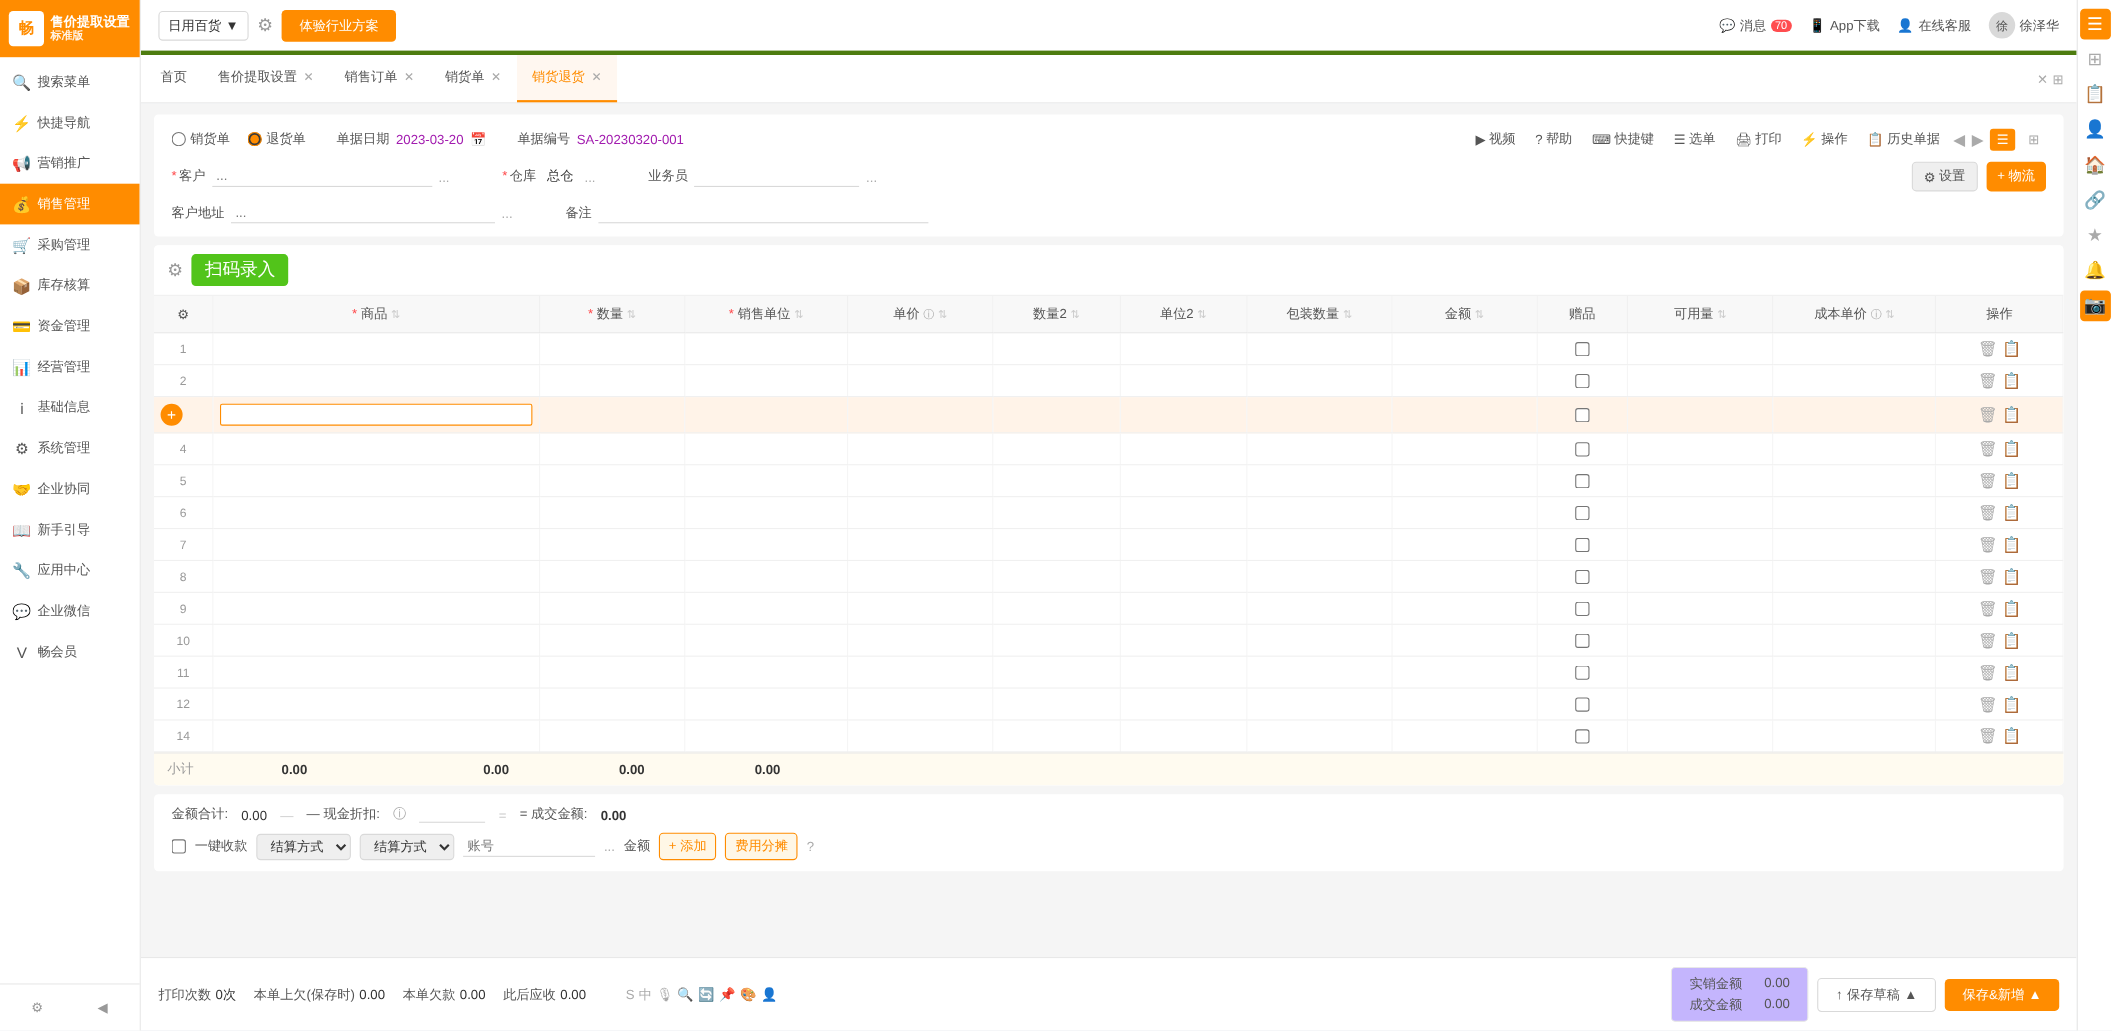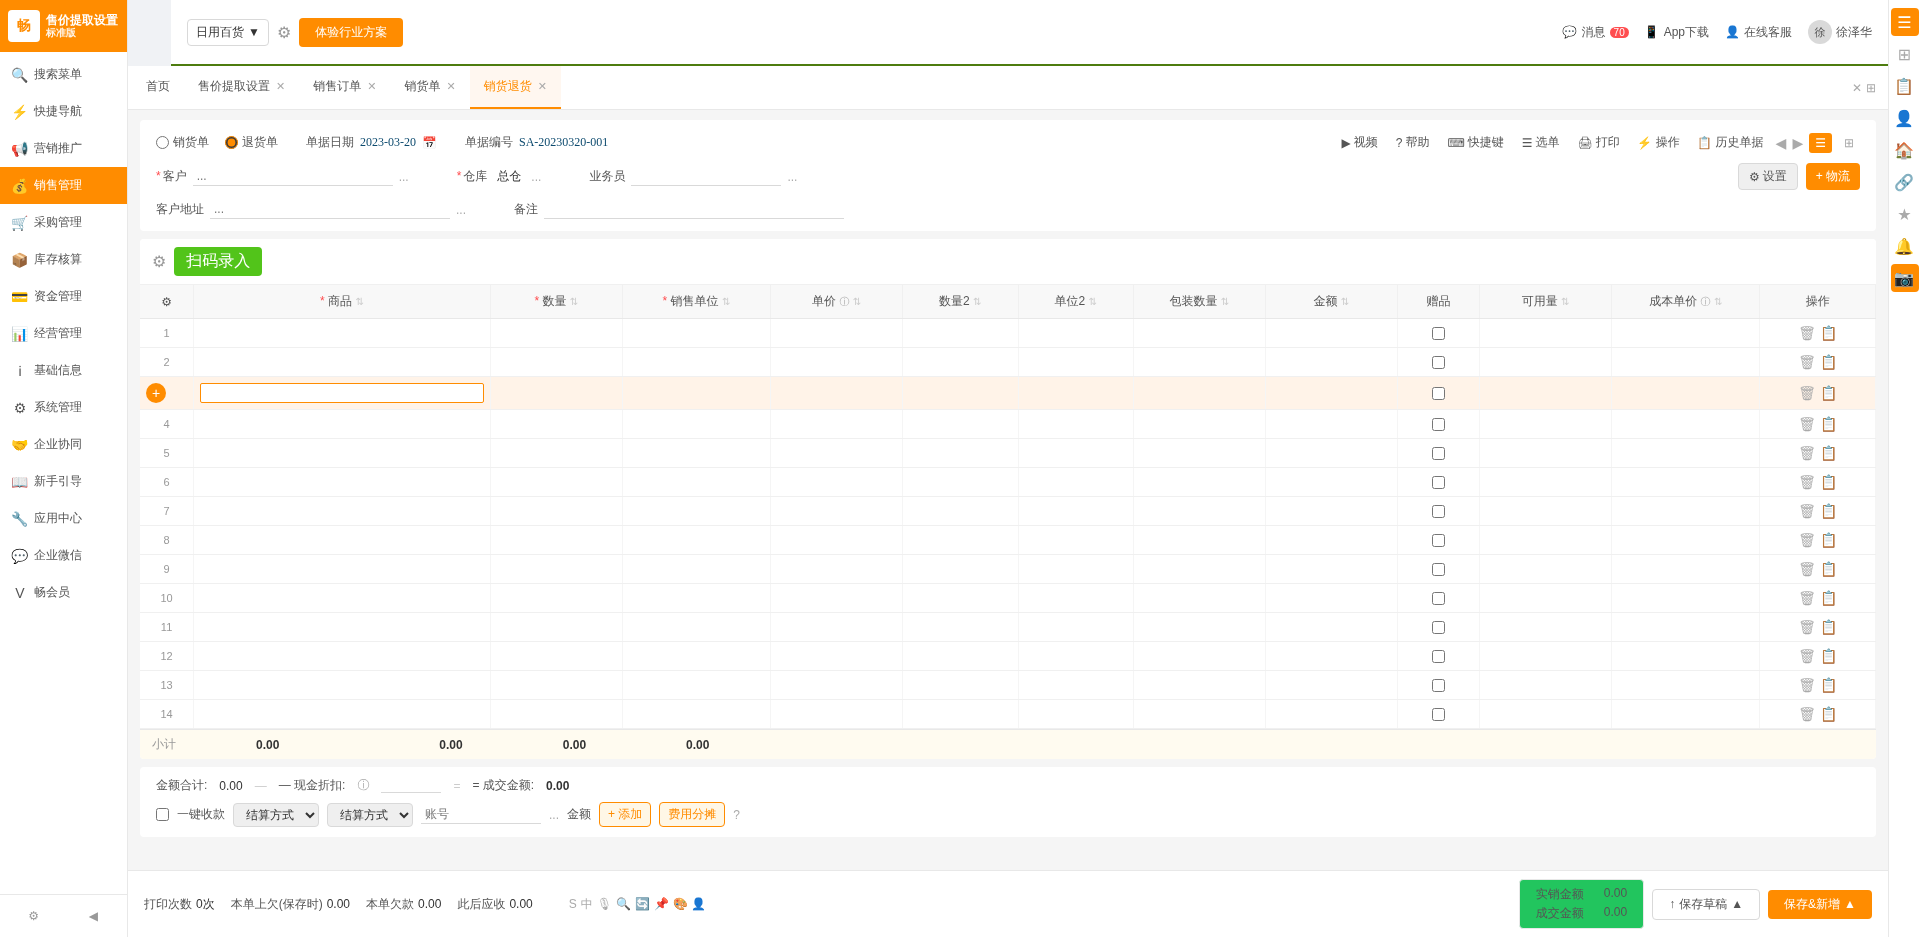--- a/index.html
+++ b/index.html
@@ -14,21 +14,21 @@
     .sidebar-item { display: flex; align-items: center; gap: 6px; padding: 10px 12px; cursor: pointer; color: #555; font-size: 12px; }
     .sidebar-item.active { background: #ff8c00; color: #fff; }
     .sidebar-item .item-icon { width: 16px; height: 16px; display: flex; align-items: center; justify-content: center; font-size: 14px; }
     .sidebar-bottom { padding: 8px; display: flex; gap: 8px; border-top: 1px solid #e8e8e8; }
     .sidebar-bottom-btn { flex: 1; display: flex; align-items: center; justify-content: center; padding: 6px; cursor: pointer; color: #999; border-radius: 4px; }
 
     
     .main { flex: 1; display: flex; flex-direction: column; overflow: hidden; }
 
     
-    .topbar { background: #fff; height: 66px; display: flex; align-items: center; padding: 0 16px; border-bottom: 2px solid #4d7c0f; gap: 16px; margin-left: 43px; }
+    .topbar { background: #fff; height: 50px; display: flex; align-items: center; padding: 0 16px; border-bottom: 4px solid #4d7c0f; gap: 16px; }
     .topbar-left { display: flex; align-items: center; gap: 8px; }
     .topbar-select { border: 1px solid #d9d9d9; border-radius: 4px; padding: 4px 8px; font-size: 12px; color: #333; background: #fff; cursor: pointer; display: flex; align-items: center; gap: 4px; }
     .topbar-gear { color: #999; cursor: pointer; font-size: 16px; }
     .topbar-btn { background: #ff8c00; color: #fff; border: none; border-radius: 4px; padding: 6px 16px; font-size: 12px; cursor: pointer; }
     .topbar-right { margin-left: auto; display: flex; align-items: center; gap: 16px; color: #555; font-size: 12px; }
     .topbar-right-item { display: flex; align-items: center; gap: 4px; cursor: pointer; }
     .msg-badge { background: #ff4d4f; color: #fff; border-radius: 10px; font-size: 10px; padding: 0 4px; min-width: 16px; text-align: center; }
     .avatar { width: 24px; height: 24px; border-radius: 50%; background: #d9d9d9; display: flex; align-items: center; justify-content: center; font-size: 11px; color: #555; }
 
     
@@ -42,21 +42,21 @@
     .form-panel { background: #fff; border-radius: 4px; padding: 12px 16px; }
     .form-row { display: flex; align-items: center; gap: 8px; margin-bottom: 10px; }
     .form-row:last-child { margin-bottom: 0; }
     .radio-group { display: flex; gap: 16px; align-items: center; }
     .radio-item { display: flex; align-items: center; gap: 4px; cursor: pointer; color: #555; }
     .radio-item input { accent-color: #ff8c00; }
     .form-field { display: flex; align-items: center; gap: 6px; }
     .form-label { color: #555; white-space: nowrap; }
     .form-label.required::before { content: '*'; color: #ff4d4f; margin-right: 2px; }
     .form-input { border: none; border-bottom: 1px solid #d9d9d9; padding: 2px 4px; font-size: 12px; min-width: 120px; outline: none; color: #333; }
-    .date-val { font-size: 12px; color: #0c4a6e; font-family: Liberation Serif, serif; }
+    .date-val { font-size: 12px; color: #a21caf; }
     .form-dots { color: #aaa; cursor: pointer; }
     .form-toolbar { margin-left: auto; display: flex; gap: 6px; align-items: center; }
     .form-toolbar-btn { display: flex; align-items: center; gap: 3px; color: #555; cursor: pointer; font-size: 12px; padding: 2px 6px; }
     .form-settings-btn { border: 1px solid #d9d9d9; border-radius: 4px; padding: 4px 10px; color: #555; cursor: pointer; font-size: 12px; display: flex; align-items: center; gap: 3px; }
     .form-add-btn { background: #ff8c00; color: #fff; border: none; border-radius: 4px; padding: 4px 10px; font-size: 12px; cursor: pointer; display: flex; align-items: center; gap: 3px; }
 
     
     .table-panel { background: #fff; border-radius: 4px; overflow: hidden; }
     .table-toolbar { display: flex; align-items: center; padding: 8px 12px; gap: 8px; background: #fff; border-bottom: 1px solid #f0f0f0; }
     .table-toolbar-gear { color: #999; cursor: pointer; font-size: 16px; }
@@ -696,44 +696,20 @@
                   <td></td>
                   <td></td>
                   <td>
       <div class="action-btns">
         <button class="action-btn">🗑</button>
         <button class="action-btn">📋</button>
       </div>
     </td>
                 </tr>
                 <tr>
-                  <td><span class="row-num">13</span></td>
-                  <td></td>
-                  <td></td>
-                  <td></td>
-                  <td></td>
-                  <td></td>
-                  <td></td>
-                  <td></td>
-                  <td></td>
-                  <td>
-      <div class="checkbox-cell">
-                      <input type="checkbox" style="">
-                    </div>
-    </td>
-                  <td></td>
-                  <td></td>
-                  <td>
-      <div class="action-btns">
-        <button class="action-btn">🗑</button>
-        <button class="action-btn">📋</button>
-      </div>
-    </td>
-                </tr>
-                <tr>
                   <td><span class="row-num">14</span></td>
                   <td></td>
                   <td></td>
                   <td></td>
                   <td></td>
                   <td></td>
                   <td></td>
                   <td></td>
                   <td></td>
                   <td>
@@ -827,21 +803,21 @@
         <span style="cursor:pointer;color:#aaa;">中</span>
         <span style="cursor:pointer;color:#aaa;">🎙</span>
         <span style="cursor:pointer;color:#aaa;">🔍</span>
         <span style="cursor:pointer;color:#aaa;">🔄</span>
         <span style="cursor:pointer;color:#aaa;">📌</span>
         <span style="cursor:pointer;color:#aaa;">🎨</span>
         <span style="cursor:pointer;color:#aaa;">👤</span>
       </div>
       <div style="margin-left:auto;display:flex;gap:8px;align-items:center;">
 
-        <div style="background:#22c55e;border:1px solid #e8e8e8;border-radius:4px;padding:6px 16px;font-size:12px;display:flex;flex-direction:column;gap:2px;">
+        <div style="background:#c4b5fd;border:1px solid #e8e8e8;border-radius:4px;padding:6px 16px;font-size:12px;display:flex;flex-direction:column;gap:2px;">
           <div style="display:flex;justify-content:space-between;gap:20px;">
             <span>实销金额</span>
             <span>0.00</span>
           </div>
           <div style="display:flex;justify-content:space-between;gap:20px;">
             <span>成交金额</span>
             <span>0.00</span>
           </div>
         </div>
         <button class="save-draft-btn">

